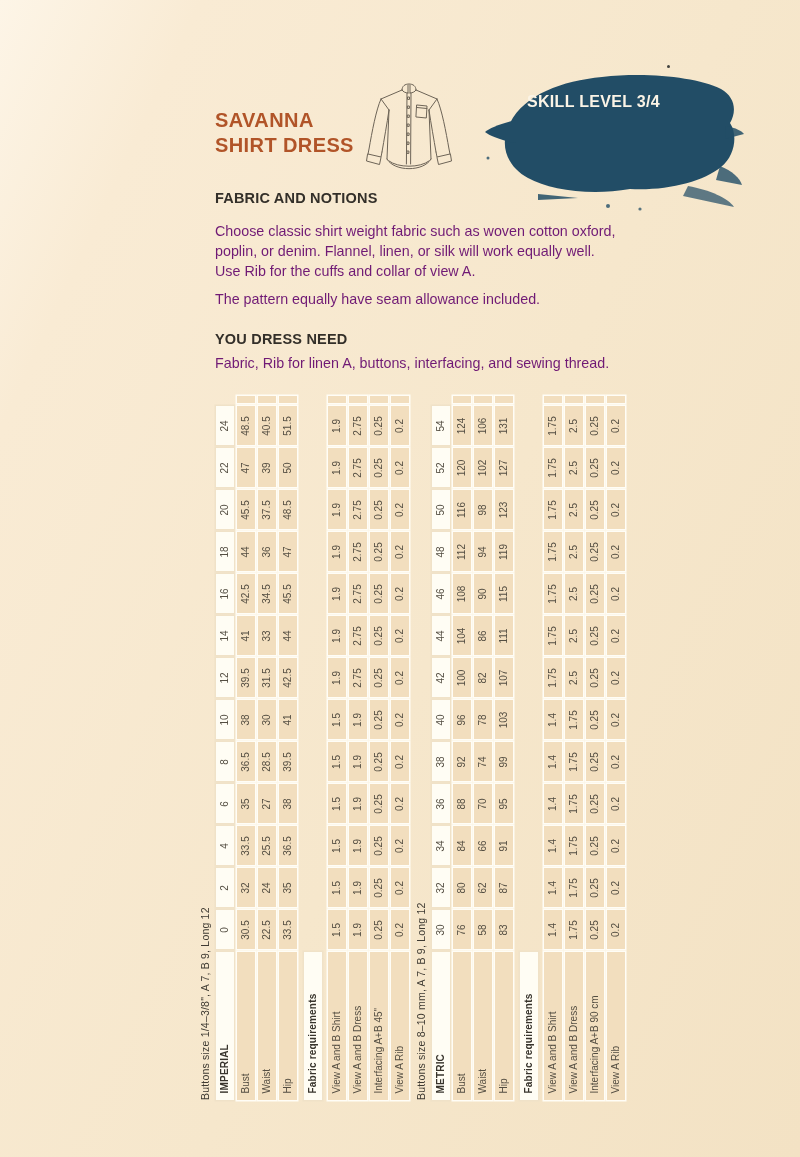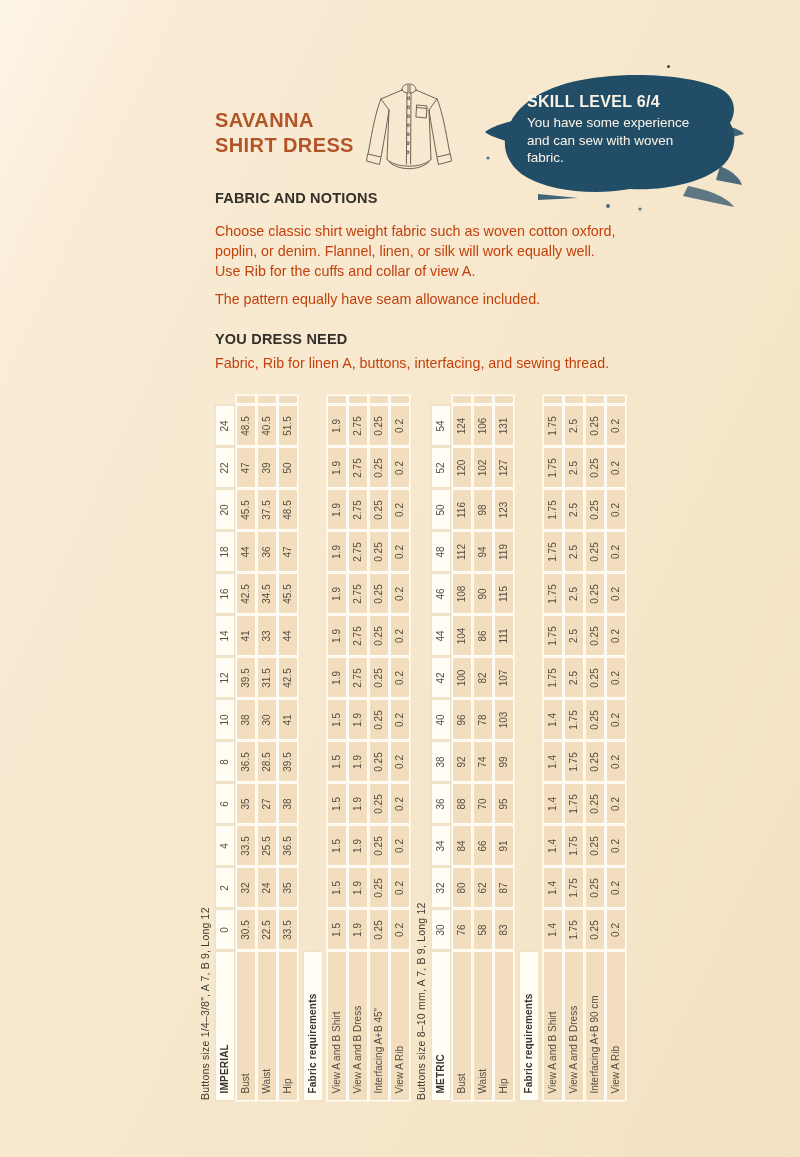--- a/index.html
+++ b/index.html
@@ -19,21 +19,21 @@
   .shirt{left:356px;top:80px;}
   .badge{left:480px;top:68px;width:268px;height:152px;}
   .badge svg{position:absolute;left:0;top:0;}
   .badge-text{position:absolute;left:47px;top:25px;width:185px;color:#fbf4e6;}
   .badge-title{font-size:16px;font-weight:bold;letter-spacing:.3px;margin-bottom:3px;}
   .badge-desc{font-size:13.5px;line-height:17.5px;width:172px;}
   .ink-dot{left:667px;top:65px;width:3px;height:3px;border-radius:50%;background:#41423e;}
 
   
   .h2{left:215px;font-size:14.5px;font-weight:bold;color:#332f29;letter-spacing:.2px;}
-  .p{left:215px;font-size:14.3px;line-height:20px;color:#c2410c;white-space:pre-line;width:500px;}
+  .p{left:215px;font-size:14.3px;line-height:20px;color:#701a75;white-space:pre-line;width:500px;}
 
   
   .rot{position:absolute;transform:rotate(-90deg);transform-origin:0 0;width:710px;}
   .tcaption{font-size:10.5px;color:#3e3a32;margin:0 0 3px 2px;white-space:nowrap;letter-spacing:.2px;}
   .trow{display:flex;}
   .lcell{margin:1.5px;box-sizing:border-box;height:18px;line-height:18px;
          font-size:10px;color:#544e42;flex:0 0 auto;overflow:visible;white-space:nowrap;}
   .wcell{background:#fffdf4;box-shadow:0 0 0 1.5px #f0e2c8;}
   .bcell{background:#f2debe;box-shadow:0 0 0 1.5px #fffdf6;}
   .labelcell{width:148px;padding-left:7px;text-align:left;}
@@ -96,22 +96,21 @@
       <path d="M246,58 C256,60 262,63 264,66 L245,71 Z" opacity=".85"></path>
       <path d="M240,98 C252,103 260,110 262,117 L236,112 Z" opacity=".8"></path>
       <path d="M208,118 C230,122 248,130 254,139 L203,128 Z" opacity=".72"></path>
       <path d="M58,126 L98,130 L58,132 Z" opacity=".85"></path>
       <circle cx="128" cy="138" r="2" opacity=".8"></circle>
       <circle cx="160" cy="141" r="1.6" opacity=".75"></circle>
       <circle cx="8" cy="90" r="1.5" opacity=".8"></circle>
     </g>
   </svg>
   <div class="badge-text">
-    <div class="badge-title">SKILL LEVEL 6/4</div>
-    <div class="badge-desc">You have some experience and can sew with woven fabric.</div>
+    <div class="badge-title">SKILL LEVEL 3/4</div>
   </div>
 </div>
 
 <h2 class="abs h2" style="top:190px;margin:0;">FABRIC AND NOTIONS</h2>
 <p class="abs p" style="top:221px;margin:0;">Choose classic shirt weight fabric such as woven cotton oxford,
 poplin, or denim. Flannel, linen, or silk will work equally well.
 Use Rib for the cuffs and collar of view A.</p>
 <p class="abs p" style="top:289px;margin:0;">The pattern equally have seam allowance included.</p>
 
 <h2 class="abs h2" style="top:331px;margin:0;">YOU DRESS NEED</h2>

